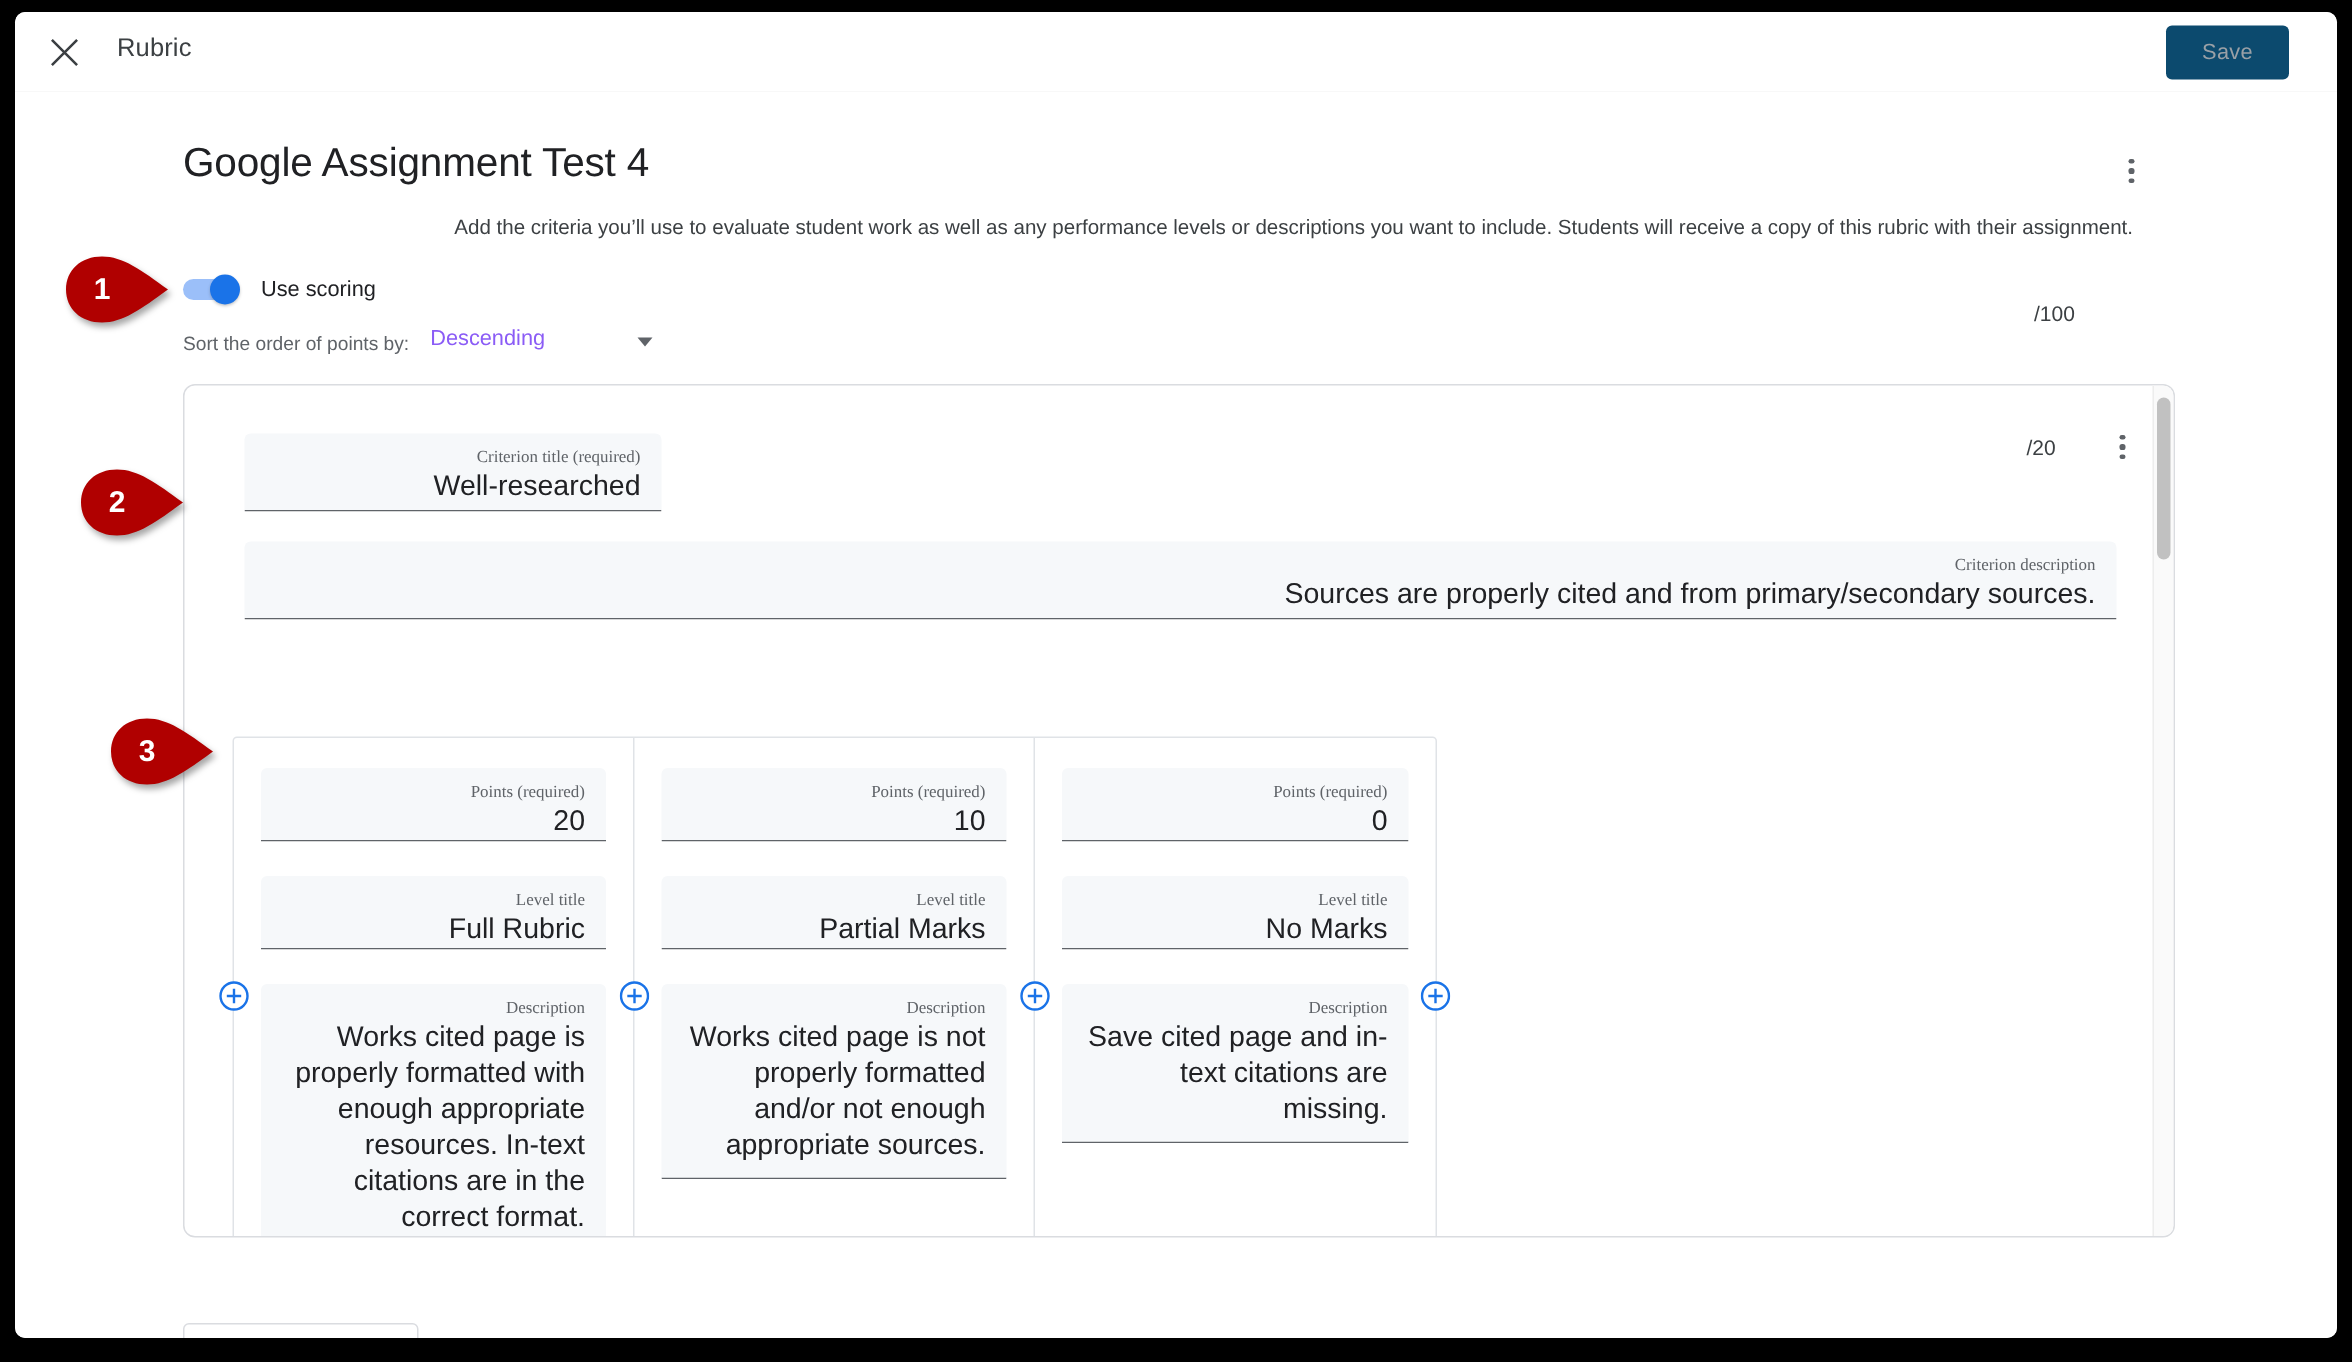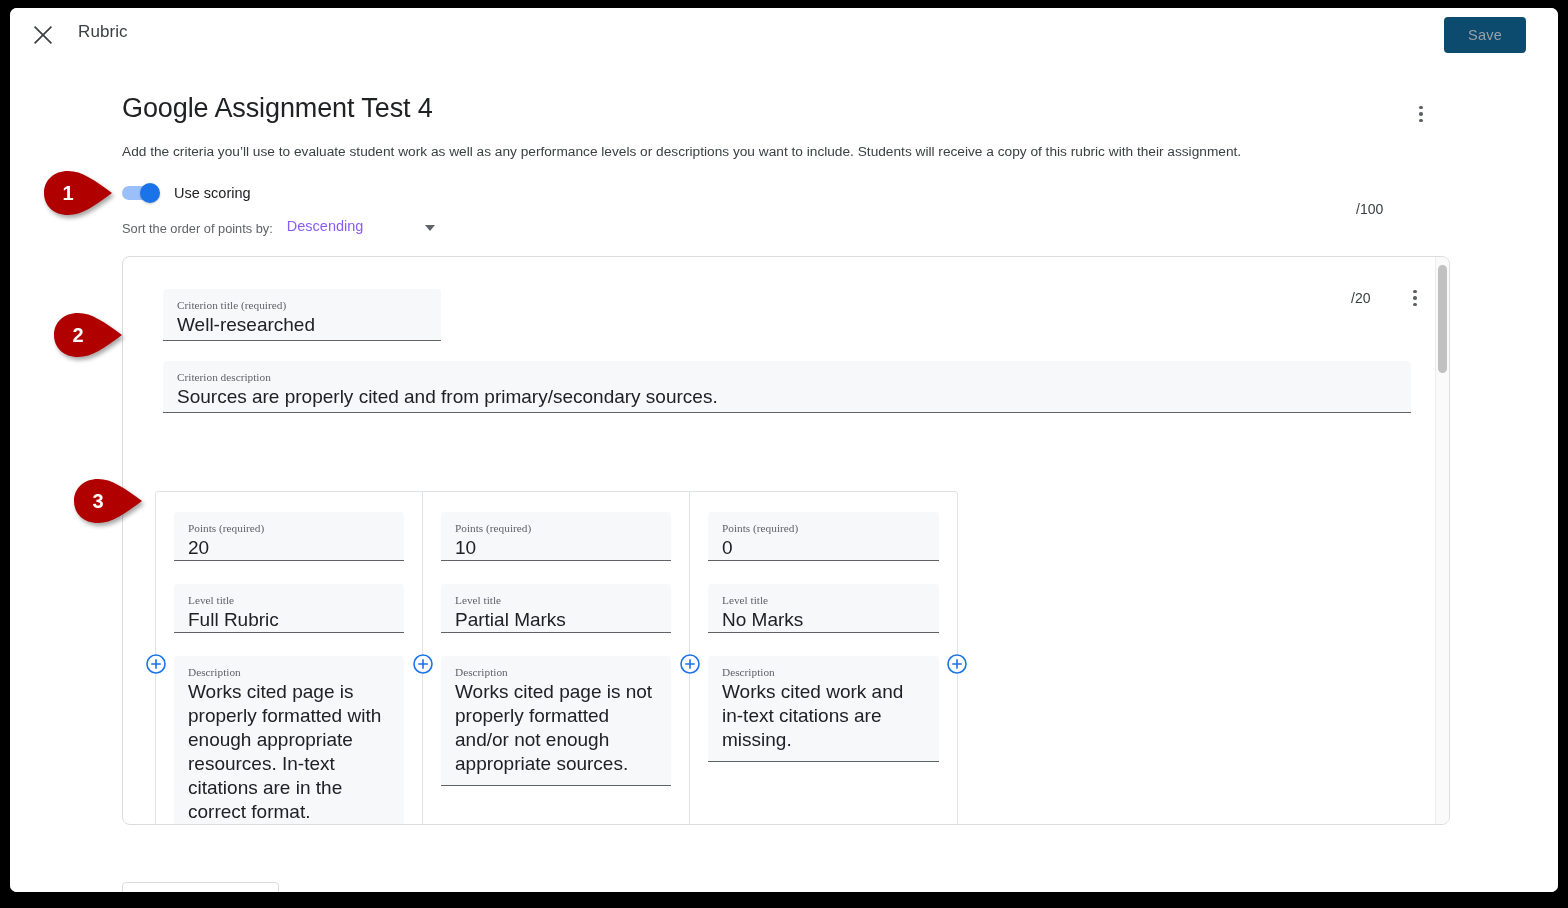--- a/index.html
+++ b/index.html
@@ -66,20 +66,21 @@
     cursor: default;
   }
 
   
   #page {
     position: absolute;
     left: 0; top: 53px;
     width: 1548px;
     height: 831px;
     background: #ffffff;
+    text-align: right;
   }
 
   #assignment-title {
     position: absolute;
     left: 112px; top: 32px;
     font-size: 27px;
     color: #202124;
     letter-spacing: -0.1px;
   }
   #overflow-top {
@@ -464,21 +465,21 @@
             <div class="field lvl-points">
               <span class="flabel">Points (required)</span>
               <span class="fvalue">0</span>
             </div>
             <div class="field lvl-title">
               <span class="flabel">Level title</span>
               <span class="fvalue">No Marks</span>
             </div>
             <div class="field lvl-desc">
               <span class="flabel">Description</span>
-              <span class="fvalue">Works cited work and in-text citations are missing.</span>
+              <span class="fvalue">Save cited page and in-text citations are missing.</span>
             </div>
           </div>
         </div>
 
         <div class="add-level" style="left:23px;  top:397px;">
           <svg width="20" height="20" viewBox="0 0 20 20">
               <circle cx="10" cy="10" r="9" fill="#fff" stroke="#1a73e8" stroke-width="1.6"></circle>
               <path d="M10 5.2 V14.8 M5.2 10 H14.8" stroke="#1a73e8" stroke-width="1.6"></path>
             </svg>
         </div>

